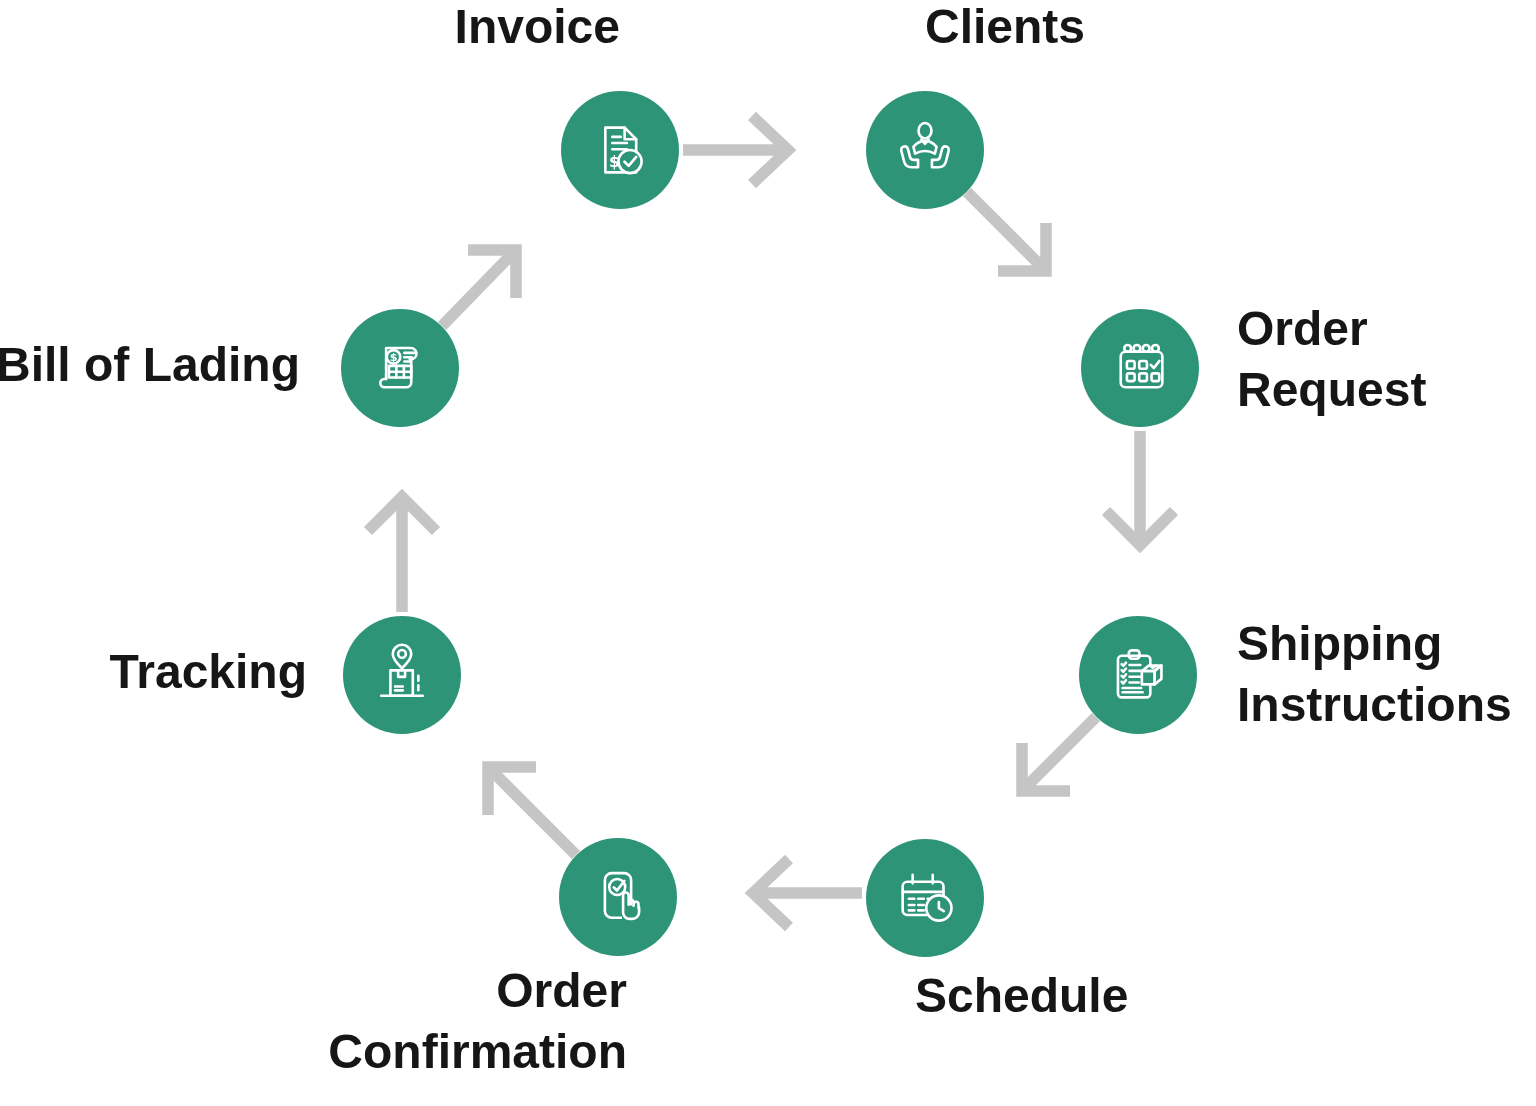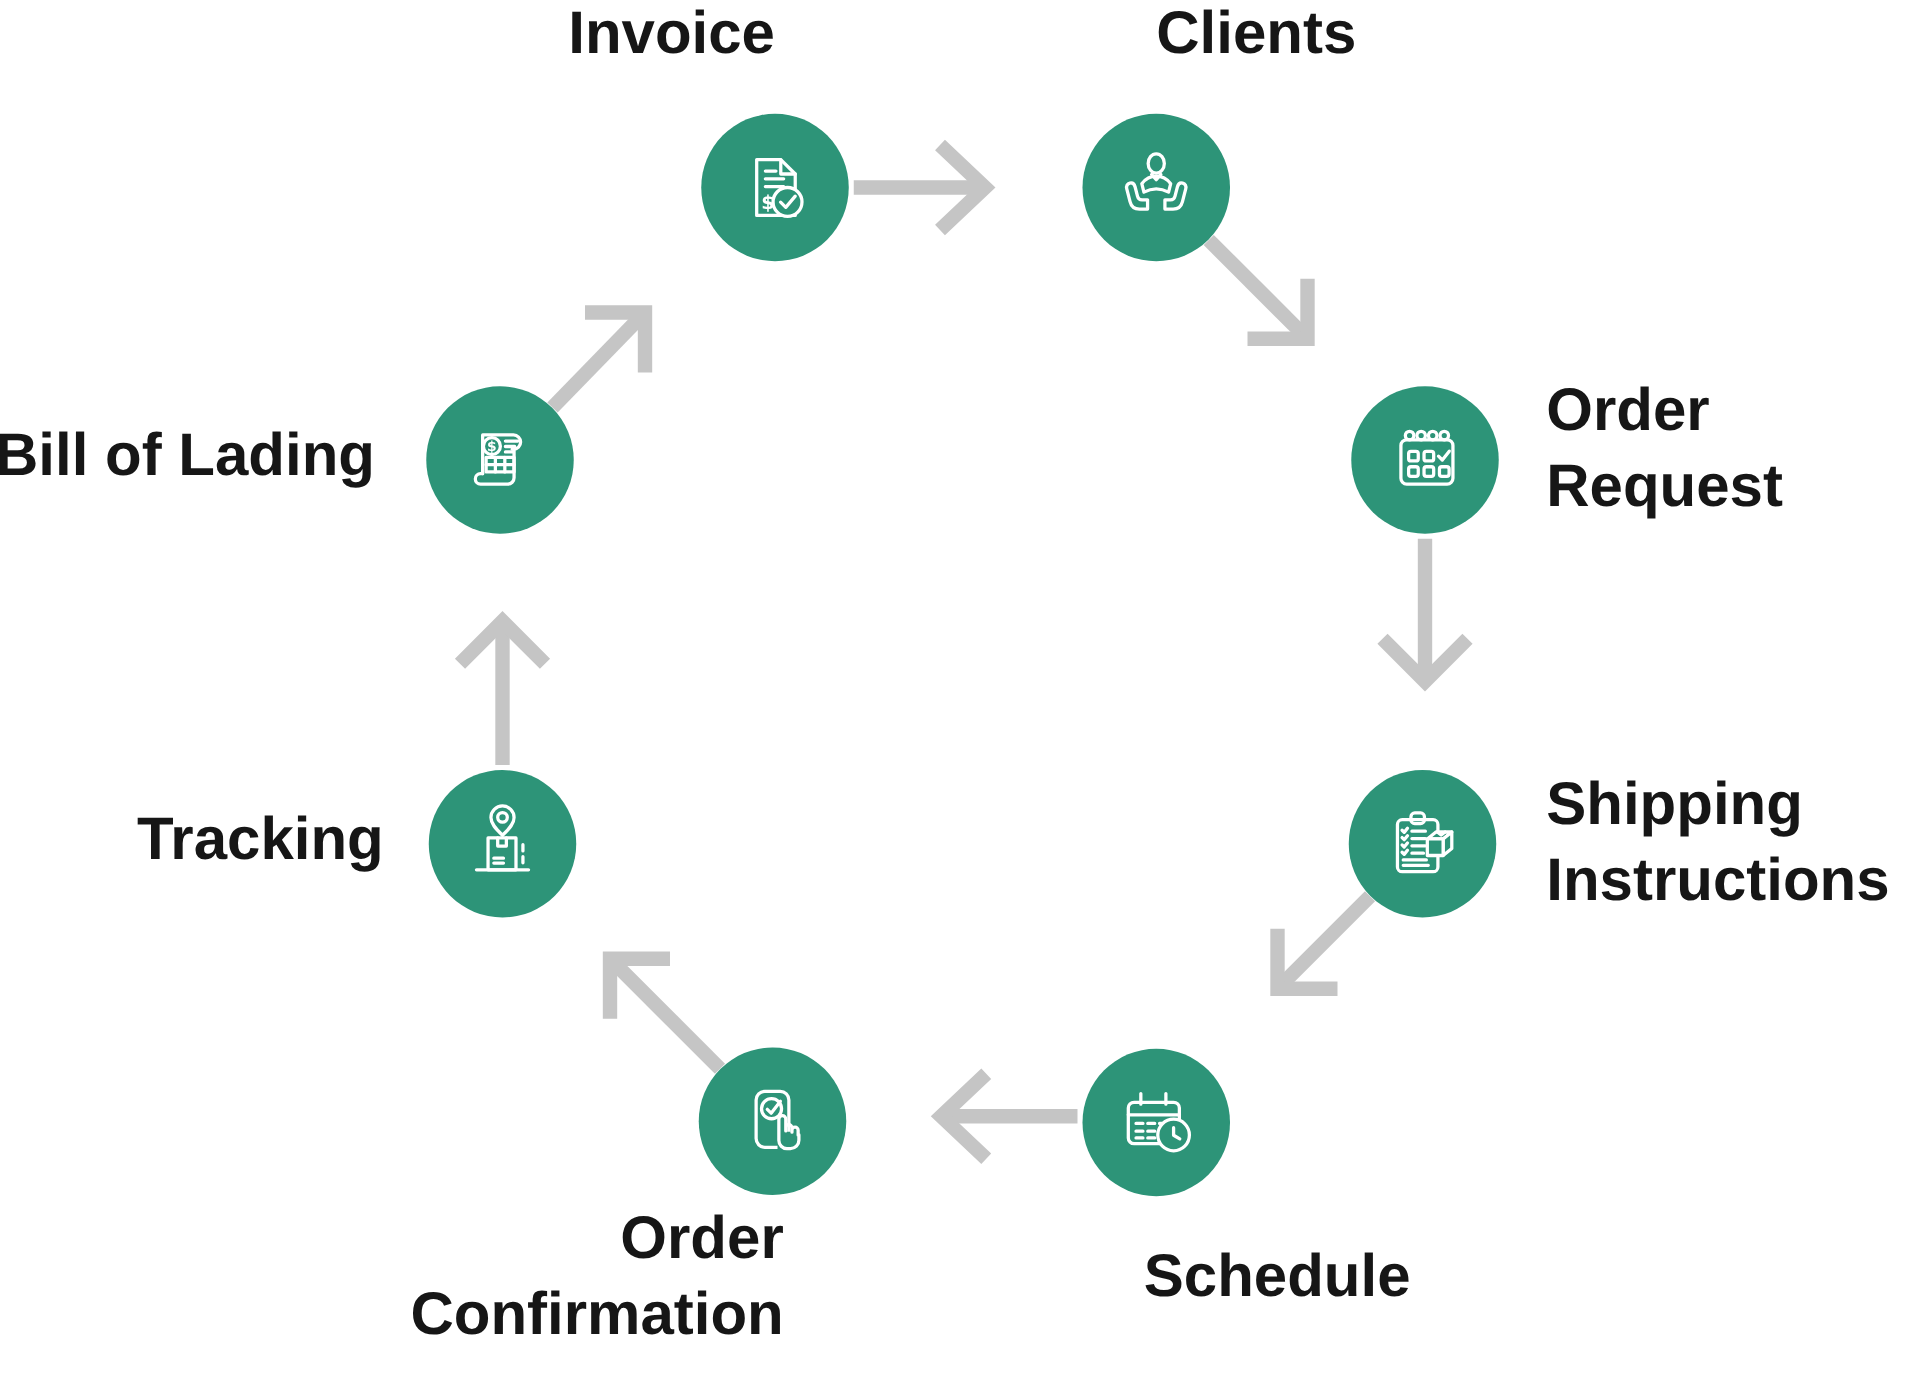--- a/index.html
+++ b/index.html
@@ -95,21 +95,21 @@
   .node-schedule           {left:866px; top:839px;}
   .node-order-confirmation {left:559px; top:838px;}
   .node-tracking           {left:343px; top:616px;}
   .node-bill-of-lading     {left:341px; top:309px;}
 
   
   .label-invoice            {right:916px;  top:-4px;  width:420px;}
   .label-clients            {left:925px;   top:-4px;  width:420px;}
   .label-order-request      {left:1237px;  top:298px; width:230px;}
   .label-shipping           {left:1237px;  top:613px; width:300px;}
-  .label-schedule           {left:915px;   top:991px; width:420px;}
+  .label-schedule           {left:915px;   top:965px; width:420px;}
   .label-order-confirmation {right:909px;  top:960px; width:360px;}
   .label-tracking           {right:1229px; top:641px; width:420px;}
   .label-bill-of-lading     {right:1236px; top:334px; width:420px;}
 </style>
 </head>
 <body>
 
 <div class="canvas">
 
   <svg class="arrow-layer" viewBox="0 0 1536 1106">

